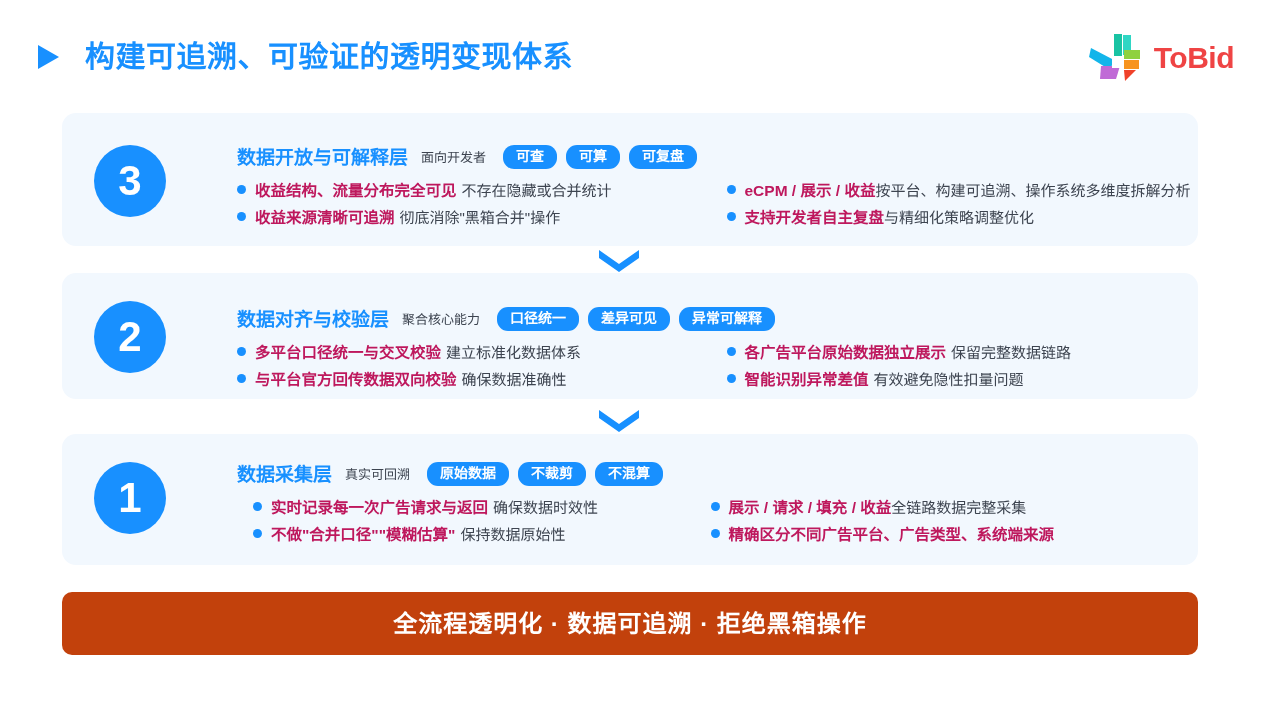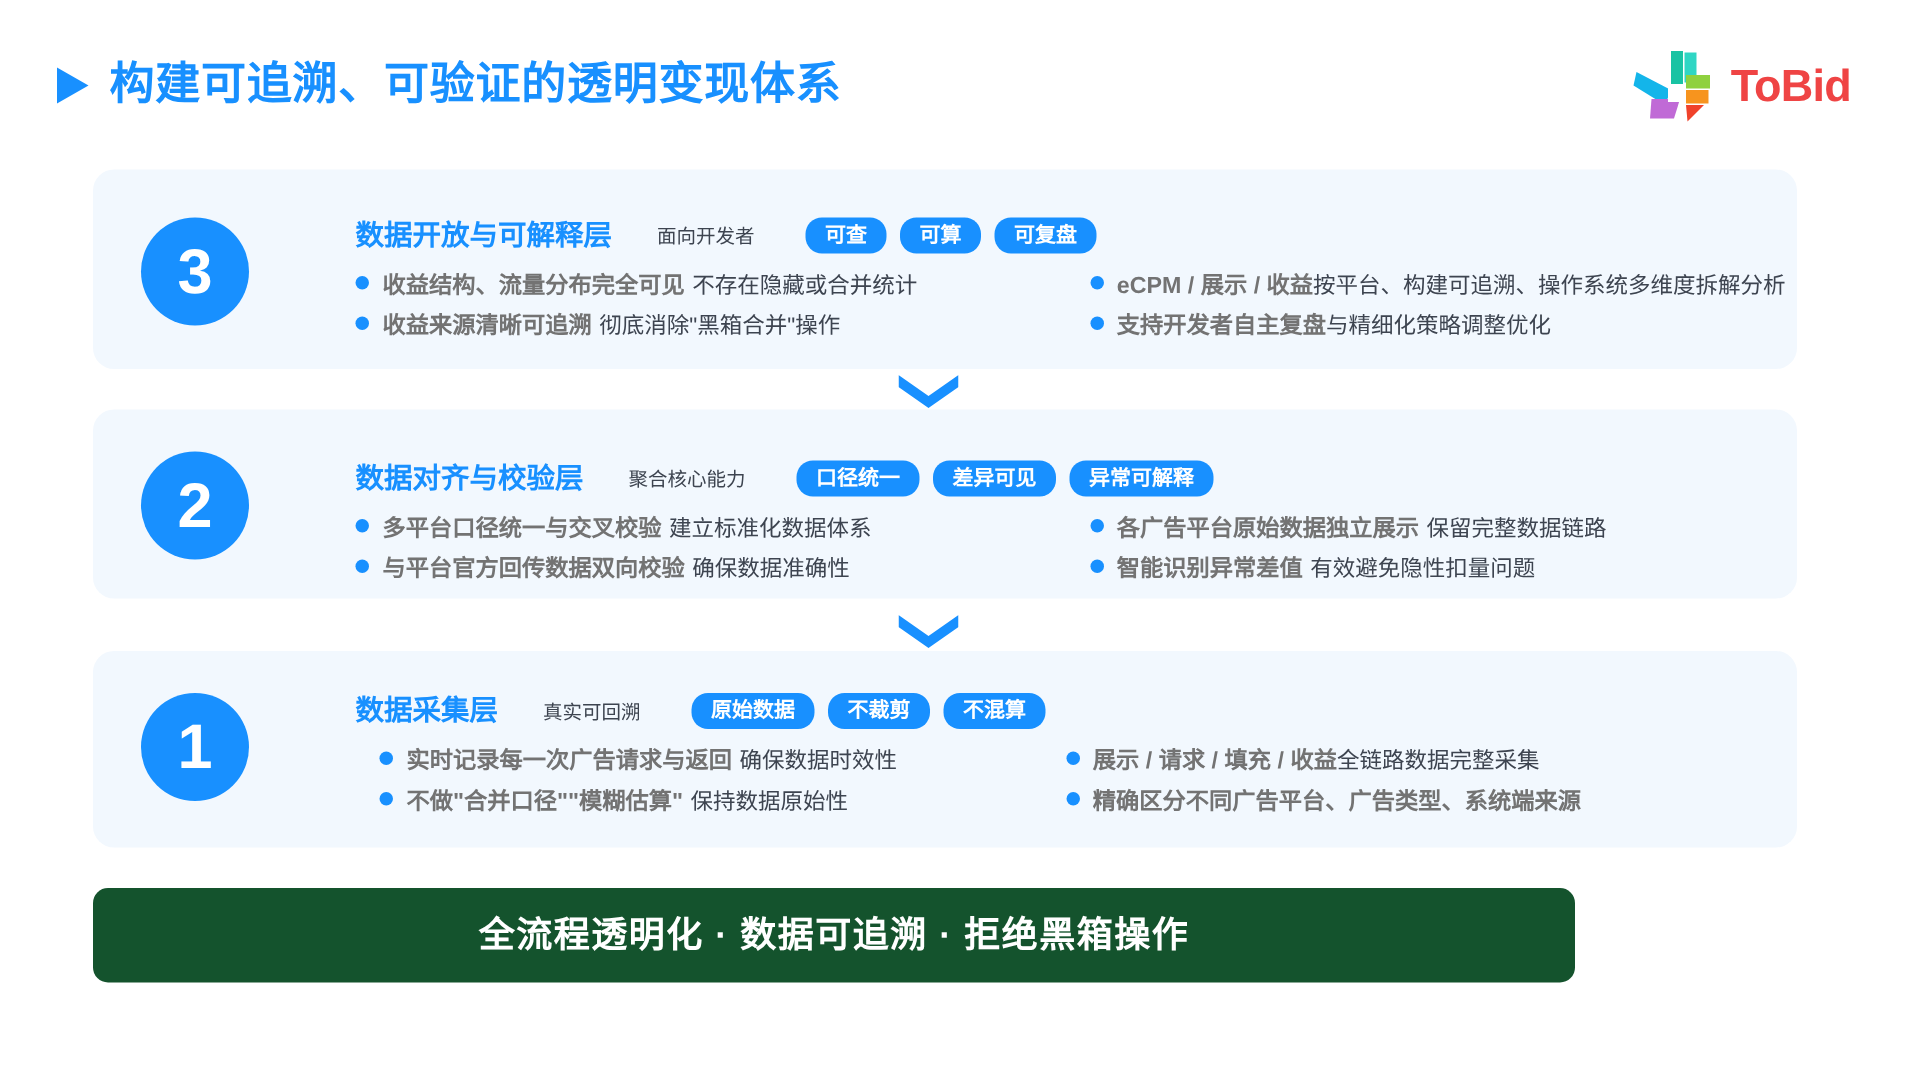--- a/index.html
+++ b/index.html
@@ -29,21 +29,21 @@
     display: flex;
     align-items: center;
   }
 
   .title-wrap {
     position: absolute;
     left: 38px;
     top: 42px;
     display: flex;
     align-items: center;
-    gap: 14px;
+    gap: 26px;
   }
 
   .play-icon {
     width: 0; height: 0;
     border-left: 21px solid #1890ff;
     border-top: 12.5px solid transparent;
     border-bottom: 12.5px solid transparent;
     display: block;
   }
 
@@ -110,21 +110,21 @@
     left: 175px;
     right: 14px;
   }
   .card-3 .card-body { top: 32px; }
   .card-2 .card-body { top: 34px; }
   .card-1 .card-body { top: 28px; }
 
   .card-head {
     display: flex;
     align-items: center;
-    gap: 28px;
+    gap: 11px;
     height: 24px;
   }
   .layer-name {
     font-size: 19px;
     font-weight: bold;
     color: #1890ff;
     line-height: 1;
     white-space: nowrap;
   }
   .layer-sub {
@@ -167,21 +167,21 @@
     width: 9px; height: 9px;
     min-width: 9px;
     border-radius: 50%;
     background: #1890ff;
     position: relative;
     top: -2px;
   }
   .b-strong {
     font-size: 15.5px;
     font-weight: bold;
-    color: #737373;
+    color: #be185d;
     line-height: 1.2;
   }
   .b-normal {
     font-size: 15px;
     font-weight: normal;
     color: #3d4450;
     line-height: 1.2;
     margin-left: 5px;
   }
   .b-normal.tight { margin-left: 0px; }
@@ -189,23 +189,23 @@
   
   .chev { position: absolute; left: 599px; width: 40px; height: 22px; }
   .chev-1 { top: 250px; }
   .chev-2 { top: 410px; }
 
   
   .banner {
     position: absolute;
     left: 62px;
     top: 592px;
-    width: 988px;
+    width: 1136px;
     height: 63px;
-    background: #14532d;
+    background: #c2410c;
     border-radius: 10px;
     display: flex;
     align-items: center;
     justify-content: center;
   }
   .banner-text {
     color: #ffffff;
     font-size: 24px;
     font-weight: bold;
     letter-spacing: 1px;

